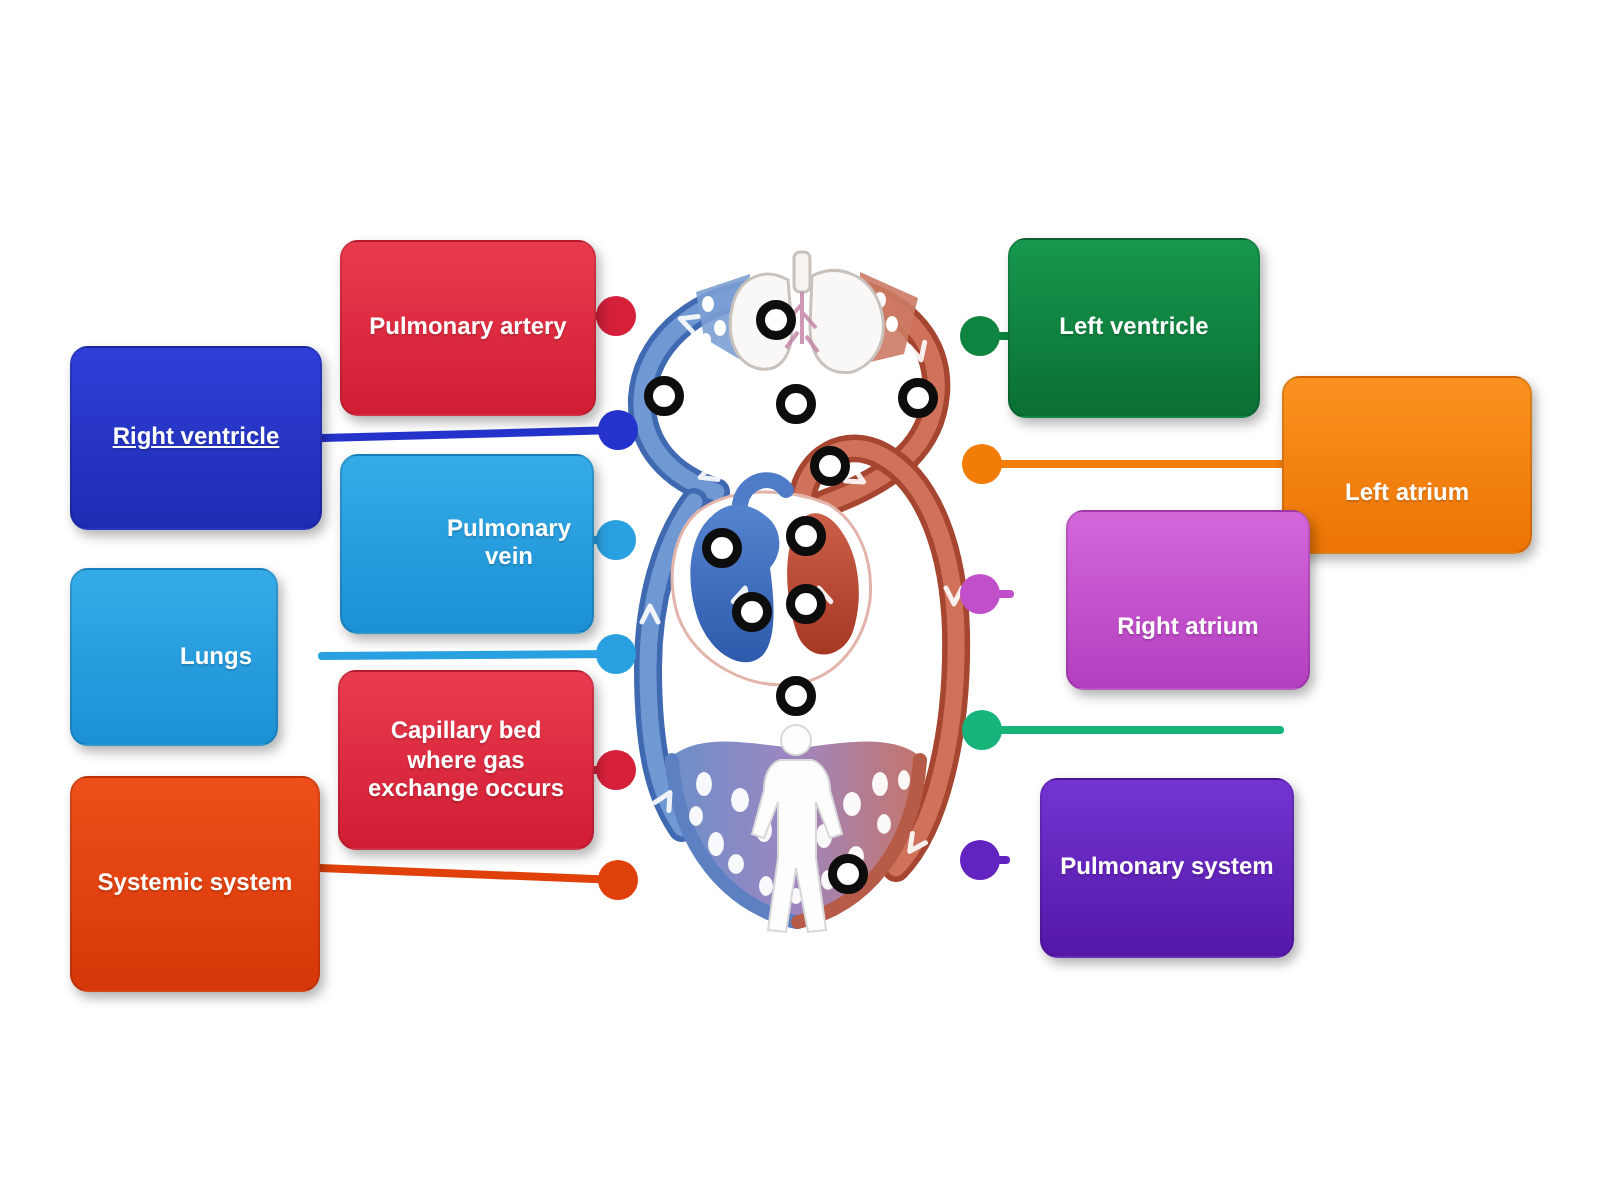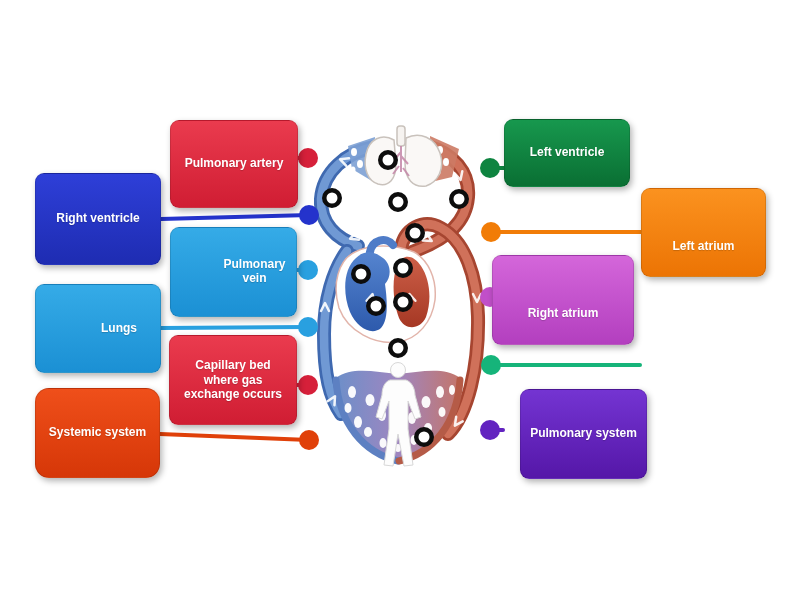--- a/index.html
+++ b/index.html
@@ -17,21 +17,21 @@
     display:flex; align-items:center; justify-content:center; text-align:center;
     padding:4px 6px;
     box-shadow:2px 3px 6px rgba(0,0,0,0.30);
     text-shadow:0 1px 1px rgba(0,0,0,0.18);
     cursor:grab;
   }
   .label-box span { display:inline-block; }
   .small-text { font-size:12px; line-height:1.22; }
   .narrow span { max-width:80px;margin-top:28px; }
   .c-crimson   { background:linear-gradient(180deg,#ea3b4e 0%,#d01d33 100%); }
-  .c-royal     { background:linear-gradient(180deg,#2e3fd8 0%,#1e2cb2 100%); }
+  .c-royal     { background:linear-gradient(180deg,#2e3fd8 0%,#1e2cb2 100%);text-decoration:underline; }
   .c-cyan      { background:linear-gradient(180deg,#35abe7 0%,#1b90d4 100%);padding-left:48px; }
   .c-orangered { background:linear-gradient(180deg,#ef4f1a 0%,#d63708 100%); }
   .c-green     { background:linear-gradient(180deg,#17984e 0%,#0a6f33 100%); }
   .c-orange    { background:linear-gradient(180deg,#fb921f 0%,#ec7404 100%); }
   .c-orchid    { background:linear-gradient(180deg,#d466da 0%,#b33fbf 100%); }
   .c-emerald   { background:linear-gradient(180deg,#22c78c 0%,#10a06a 100%); }
   .c-purple    { background:linear-gradient(180deg,#7434d2 0%,#5517a8 100%); }
 </style>
 </head>
 <body>
@@ -215,41 +215,41 @@
   </div>
 
   <div class="label-box c-royal" style="left:35px; top:173px; width:126px; height:92px;">
     <span>Right ventricle</span>
   </div>
 
   <div class="label-box c-cyan" style="left:170px; top:227px; width:127px; height:90px;">
     <span>Pulmonary vein</span>
   </div>
 
-  <div class="label-box c-cyan" style="left:35px; top:284px; width:126px; height:89px;">
+  <div class="label-box c-cyan" style="left:35px; top:284px; width:104px; height:89px;">
     <span>Lungs</span>
   </div>
 
   <div class="label-box c-crimson small-text" style="left:169px; top:335px; width:128px; height:90px;">
     <span style="max-width:100px;">Capillary bed where gas exchange occurs</span>
   </div>
 
-  <div class="label-box c-orangered" style="left:35px; top:388px; width:125px; height:90px;border-radius:14px;">
+  <div class="label-box c-orangered" style="left:35px; top:388px; width:125px; height:108px;">
     <span>Systemic system</span>
   </div>
 
-  <div class="label-box c-green" style="left:504px; top:119px; width:126px; height:68px;">
+  <div class="label-box c-green" style="left:504px; top:119px; width:126px; height:90px;">
     <span>Left ventricle</span>
   </div>
 
   <div class="label-box c-orange narrow" style="left:641px; top:188px; width:125px; height:89px;">
     <span>Left atrium</span>
   </div>
 
-  <div class="label-box c-orchid narrow" style="left:492px; top:255px; width:142px; height:90px;">
+  <div class="label-box c-orchid narrow" style="left:533px; top:255px; width:122px; height:90px;">
     <span>Right atrium</span>
   </div>
 
 
   <div class="label-box c-purple" style="left:520px; top:389px; width:127px; height:90px;">
     <span>Pulmonary system</span>
   </div>
 
 </div>
 

